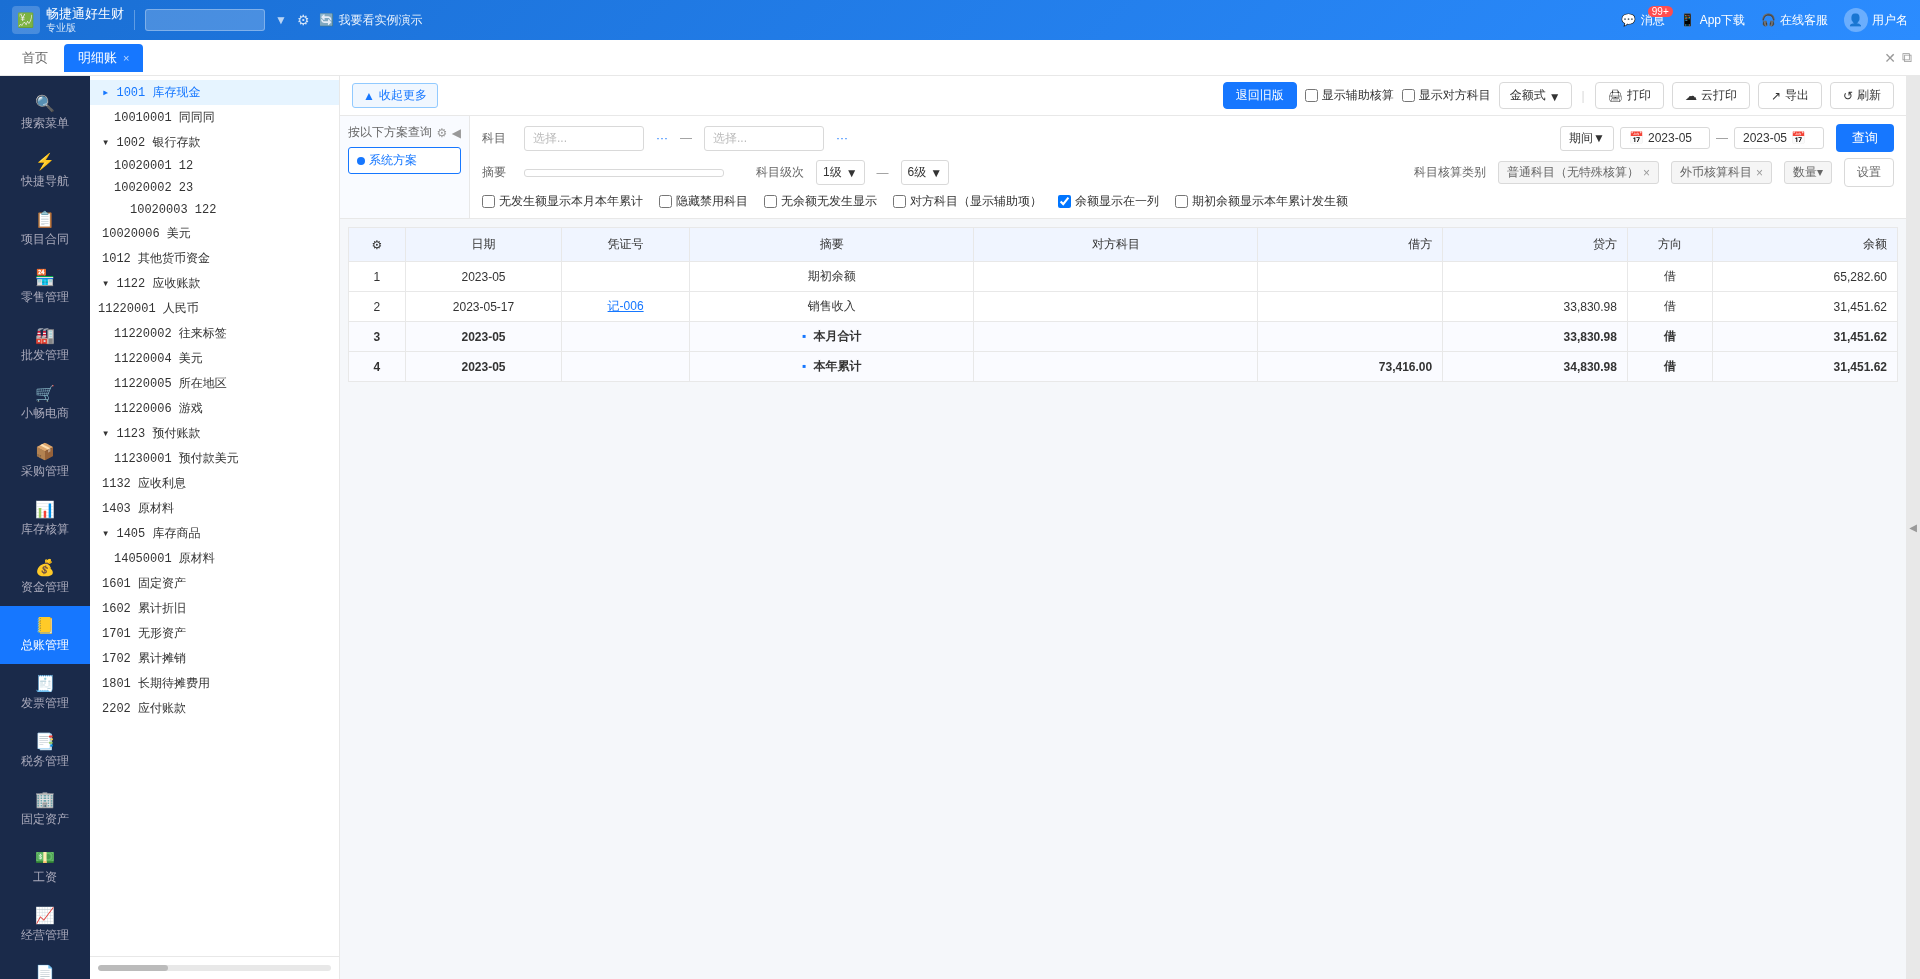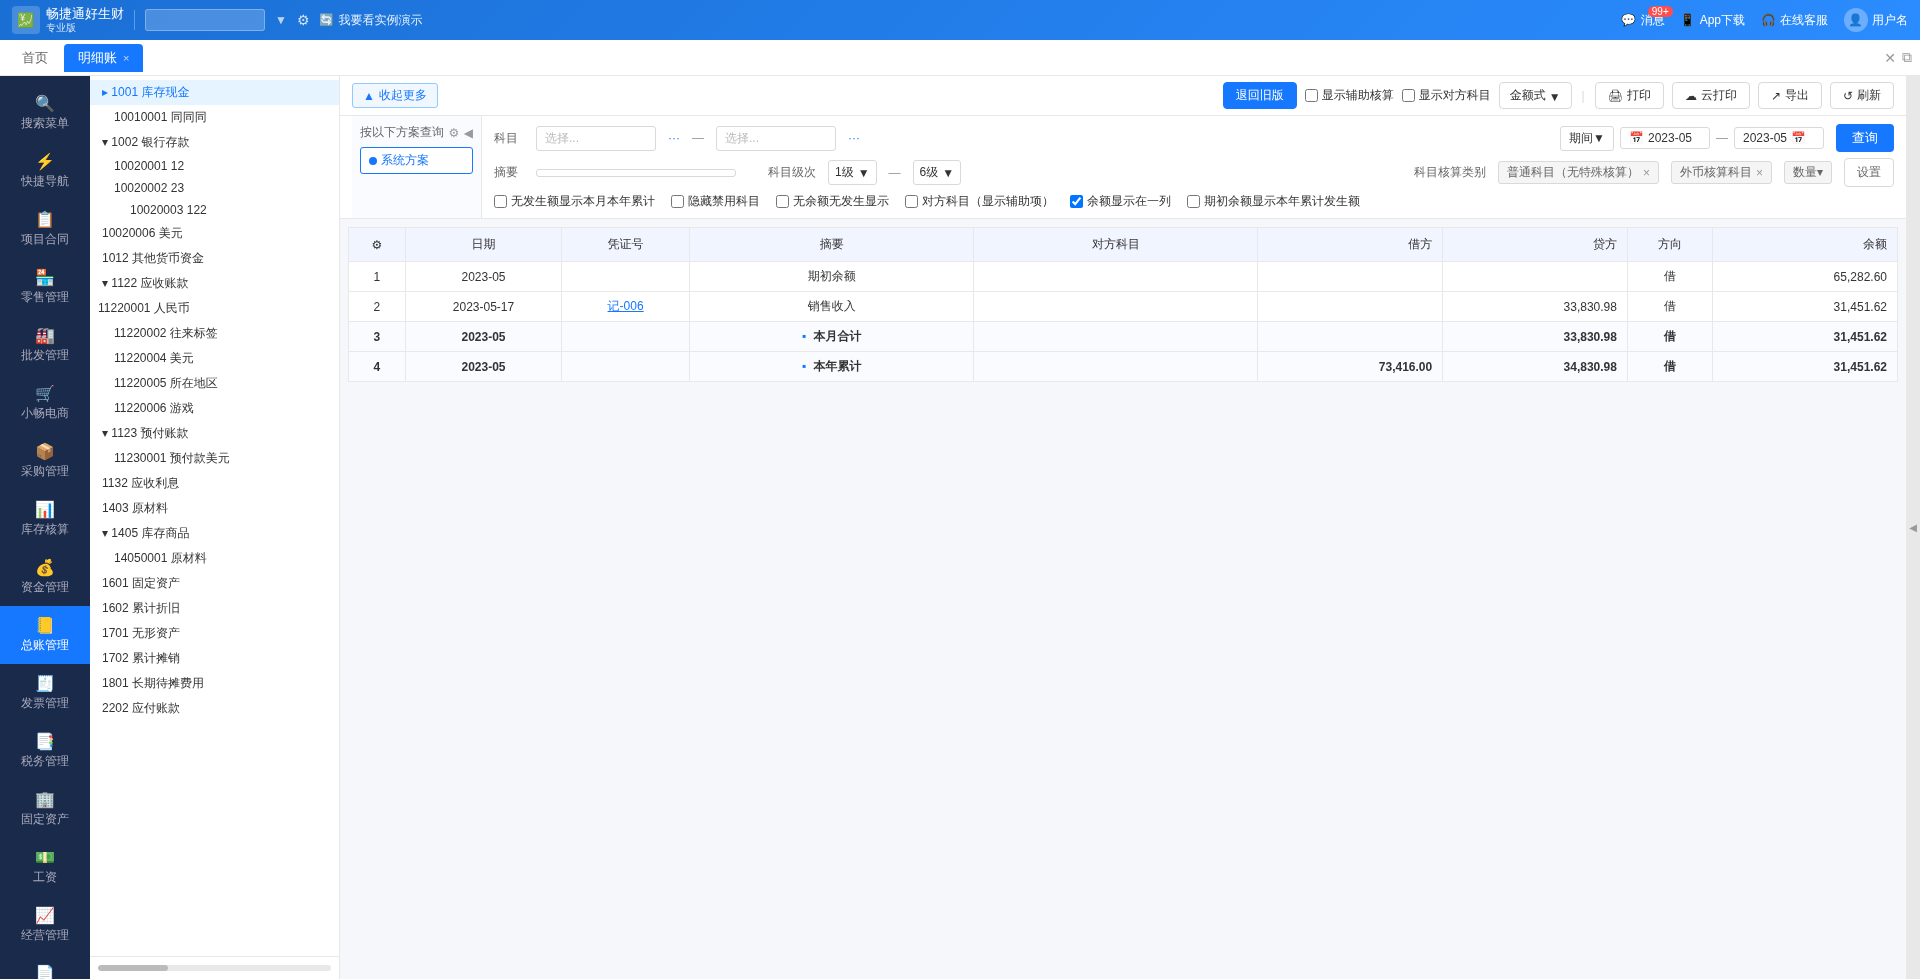--- a/index.html
+++ b/index.html
@@ -50,21 +50,21 @@
       display: flex; flex-direction: column; flex-shrink: 0; overflow: hidden;
     }
     .tree-header {
       display: flex; align-items: center; justify-content: space-between;
       padding: 6px 8px; border-bottom: 1px solid #e8e8e8; background: #fafafa;
     }
     .tree-header-left { display: flex; align-items: center; gap: 6px; }
     .tree-breadcrumb { background: #f0f7ff; border: 1px solid #91caff; border-radius: 3px; padding: 2px 8px; color: #1677ff; font-size: 12px; display: flex; align-items: center; gap: 4px; }
     .tree-actions { display: flex; gap: 6px; }
     .tree-icon-btn { cursor: pointer; color: #999; font-size: 13px; }
-    .tree-body { flex: 1; overflow-y: auto; padding: 4px 0; }
+    .tree-body { flex: 1; overflow-y: auto; padding: 4px 0; font-family: Liberation Mono, monospace; }
     .tree-item { padding: 4px 8px 4px 12px; cursor: pointer; display: flex; align-items: center; gap: 4px; font-size: 12px; }
     .tree-item.selected { background: #e6f4ff; color: #1677ff; }
     .tree-item.parent { font-weight: 500; }
     .tree-footer { border-top: 1px solid #e8e8e8; padding: 4px 0; }
 
     
     .main-content { flex: 1; display: flex; flex-direction: column; overflow: hidden; background: #f5f7fa; }
 
     
     .content-toolbar {
@@ -383,21 +383,21 @@
         <div class="btn">
           <span>↺</span>
           <span>刷新</span>
         </div>
       </div>
     </div>
 
     <div class="filter-section">
       <div style="display:flex;">
 
-        <div style="width:130px;background:#f9fbff;border-right:1px solid #e8e8e8;padding:8px;flex-shrink:0;margin-left:12px;">
+        <div style="width:130px;background:#f9fbff;border-right:1px solid #e8e8e8;padding:8px;flex-shrink:0;">
           <div style="display:flex;align-items:center;justify-content:space-between;margin-bottom:6px;">
             <span style="font-size:12px;color:#666;">按以下方案查询</span>
             <span style="cursor:pointer;color:#999;">⚙</span>
             <span style="cursor:pointer;color:#999;">◀</span>
           </div>
           <div style="display:flex;align-items:center;gap:4px;padding:4px 8px;border:1px solid #1677ff;border-radius:3px;color:#1677ff;font-size:12px;cursor:pointer;background:#fff;">
             <span style="width:8px;height:8px;background:#1677ff;border-radius:50%;display:inline-block;"></span>
             <span>系统方案</span>
           </div>
         </div>

